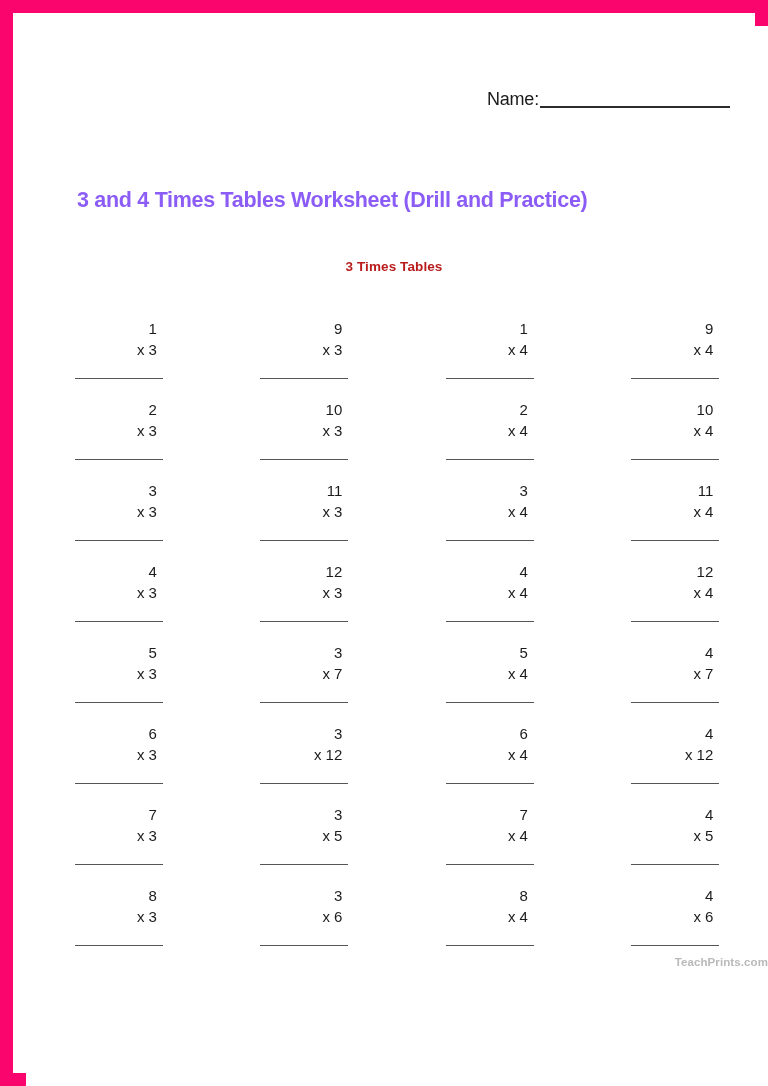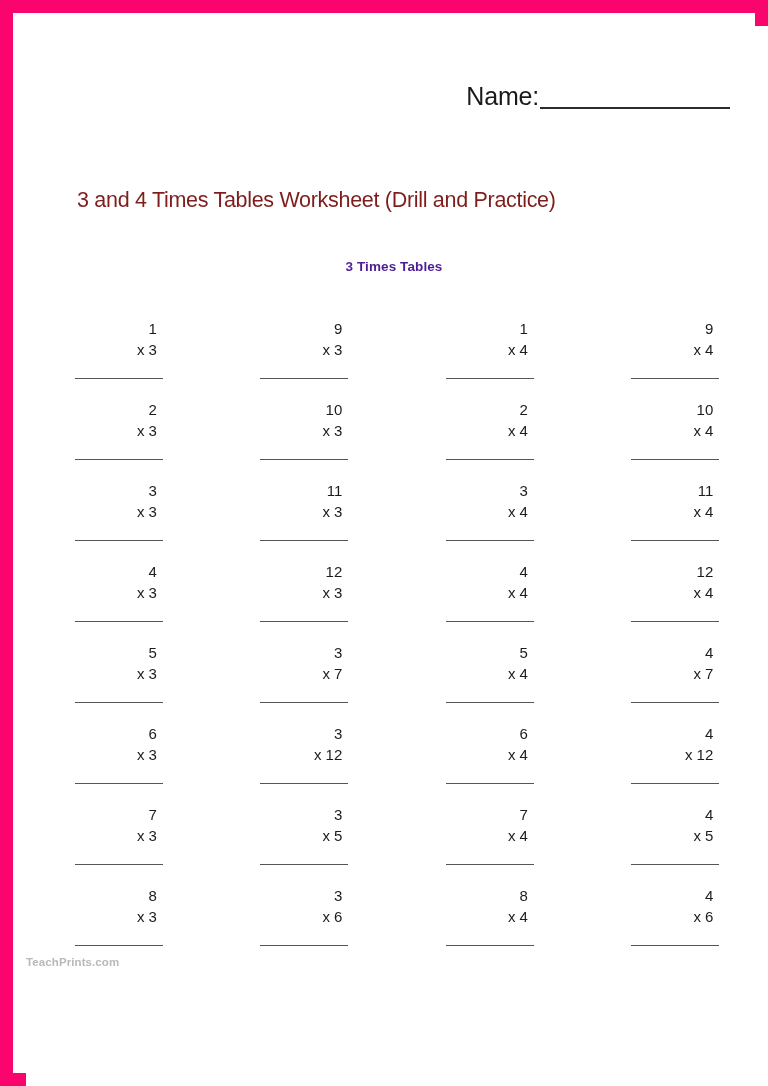--- a/index.html
+++ b/index.html
@@ -40,58 +40,58 @@
     left: 0;
     top: 58px;
     width: 742px;
     display: flex;
     justify-content: flex-end;
     align-items: flex-end;
     padding-right: 38px;
     box-sizing: border-box;
   }
   .name-label {
-    font-size: 25px;
+    font-size: 18px;
     color: #1a1a1a;
     letter-spacing: -0.2px;
     line-height: 1;
   }
   .name-blank {
     width: 190px;
     height: 22px;
     border-bottom: 2.5px solid #2b2b2b;
     margin-left: 1px;
   }
 
   
   .title {
     position: absolute;
     left: 51px;
     top: 162px;
     font-size: 21.5px;
-    font-weight: normal;
-    color: #7f1d1d;
+    font-weight: bold;
+    color: #8b5cf6;
     letter-spacing: -0.3px;
     white-space: nowrap;
   }
 
   
   .section-headers {
     position: absolute;
     left: 0;
     top: 233px;
     width: 742px;
     display: flex;
   }
   .section-header {
     flex: 1 1 50%;
     text-align: center;
     font-size: 13.5px;
     font-weight: bold;
-    color: #4c1d95;
+    color: #b91c1c;
     letter-spacing: 0.1px;
   }
   .section-header.left  { padding-right: 6px; }
   .section-header.right { padding-left: 4px; }
 
   
   .grid {
     position: absolute;
     left: 0;
     top: 286px;
@@ -128,21 +128,21 @@
   .problem .op {
     margin-right: 4px;
   }
 
   
   .footer {
     position: absolute;
     left: 0;
     top: 930px;
     width: 742px;
-    text-align: left;
+    text-align: right;
     font-size: 11.5px;
     font-weight: bold;
     color: #b9b9b9;
     letter-spacing: 0.1px;
   }
 </style>
 </head>
 <body>
 
 <div class="page-border" style="border-color: rgb(250, 4, 109);">

